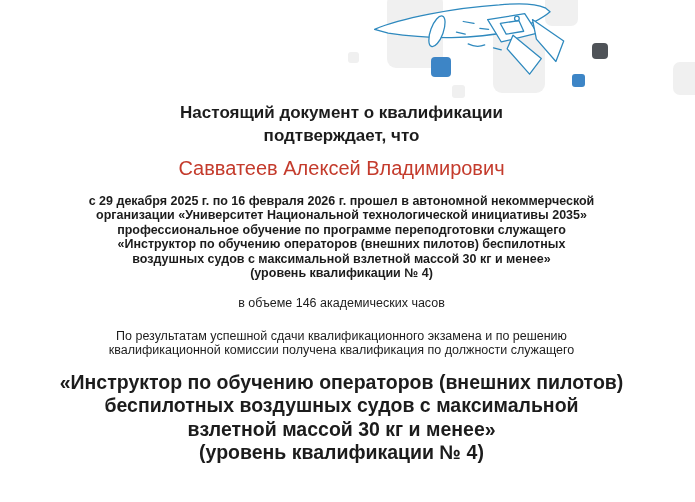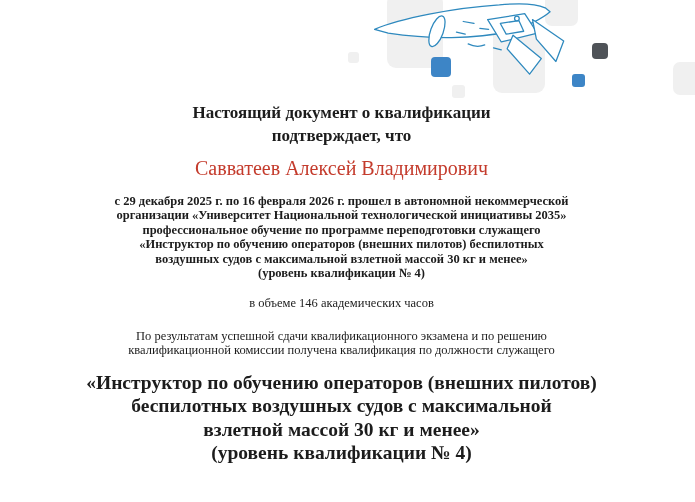--- a/index.html
+++ b/index.html
@@ -30,21 +30,21 @@
   .intro{top:102px;font-size:17px;line-height:22.5px;font-weight:bold;}
   .holder{top:156px;font-size:20px;line-height:24px;font-weight:normal;}
   .training{top:194px;font-size:12.5px;line-height:14.4px;font-weight:bold;}
   .volume{top:296px;font-size:12.5px;line-height:15px;font-weight:normal;}
   .decision{top:329px;font-size:12.5px;line-height:14.3px;font-weight:normal;}
   .qualification{top:371px;font-size:19.5px;line-height:23.3px;font-weight:bold;}
 </style>
 </head>
 <body>
 
-<div class="page" style="background-color: rgb(255, 255, 255); font-family: Liberation Serif, serif;">
+<div class="page" style="background-color: rgb(255, 255, 255);">
 
   <div class="sq bg sq-b1" style="background-color: rgb(240, 240, 240);"></div>
   <div class="sq bg sq-b2" style="background-color: rgb(240, 240, 240);"></div>
   <div class="sq bg sq-b3" style="background-color: rgb(240, 240, 240);"></div>
   <div class="sq bg sq-b4" style="background-color: rgb(240, 240, 240);"></div>
   <div class="sq bg sq-b5" style="background-color: rgb(240, 240, 240);"></div>
   <div class="sq bg sq-b6" style="background-color: rgb(240, 240, 240);"></div>
 
   <svg class="plane" viewBox="0 0 212 80">
     <g fill="#ffffff" stroke-width="1.3" stroke-linejoin="round" stroke-linecap="round" stroke="#2e89be">

